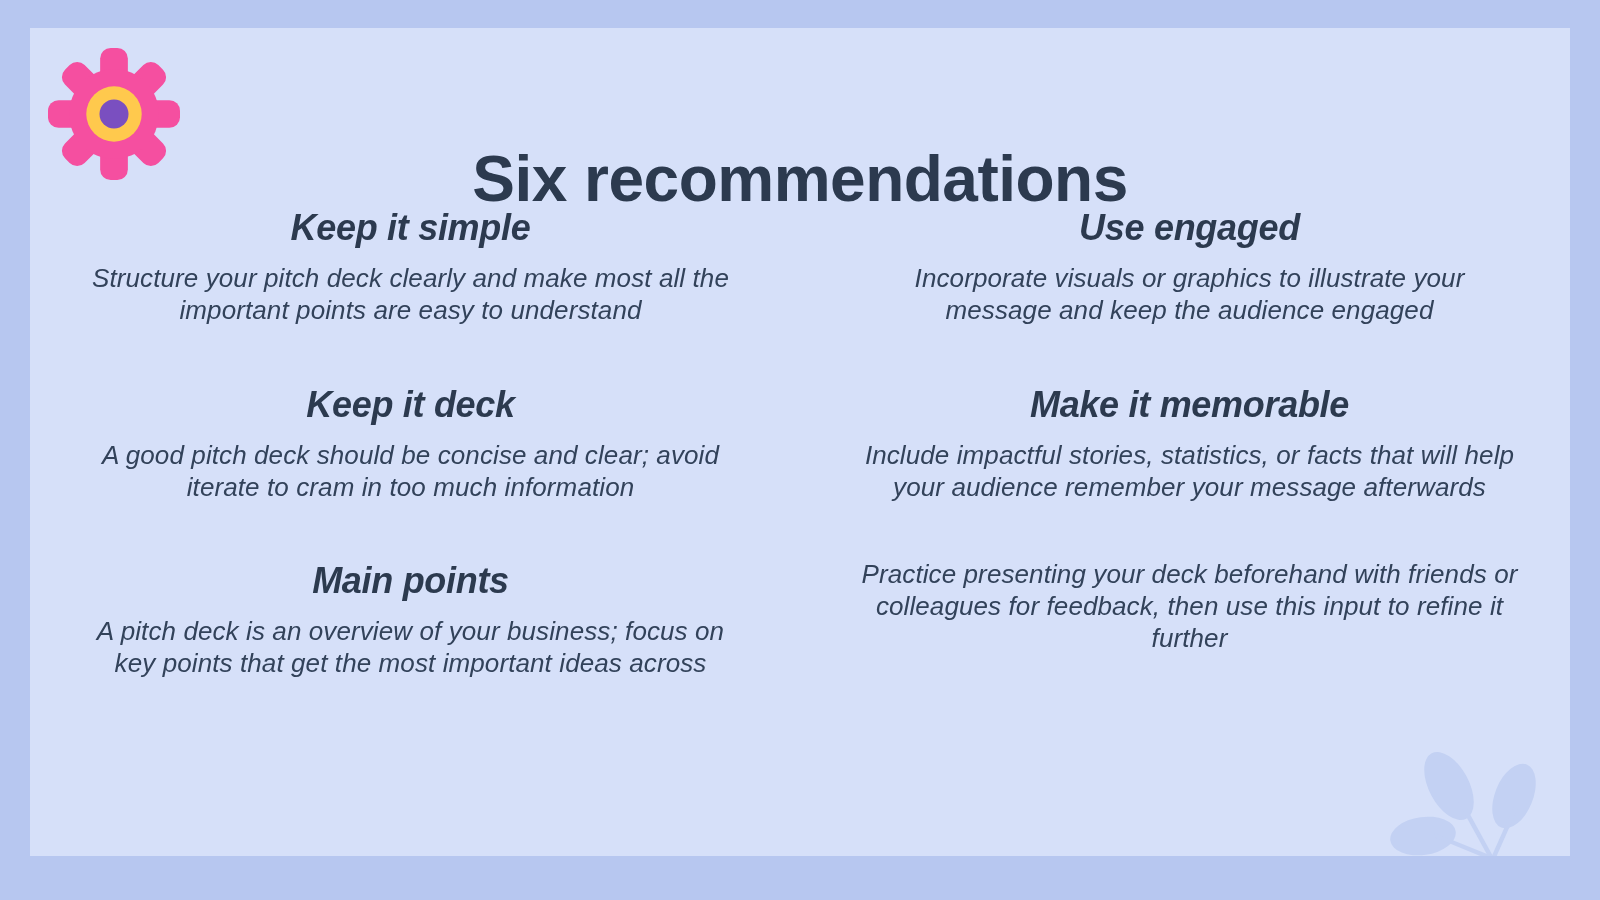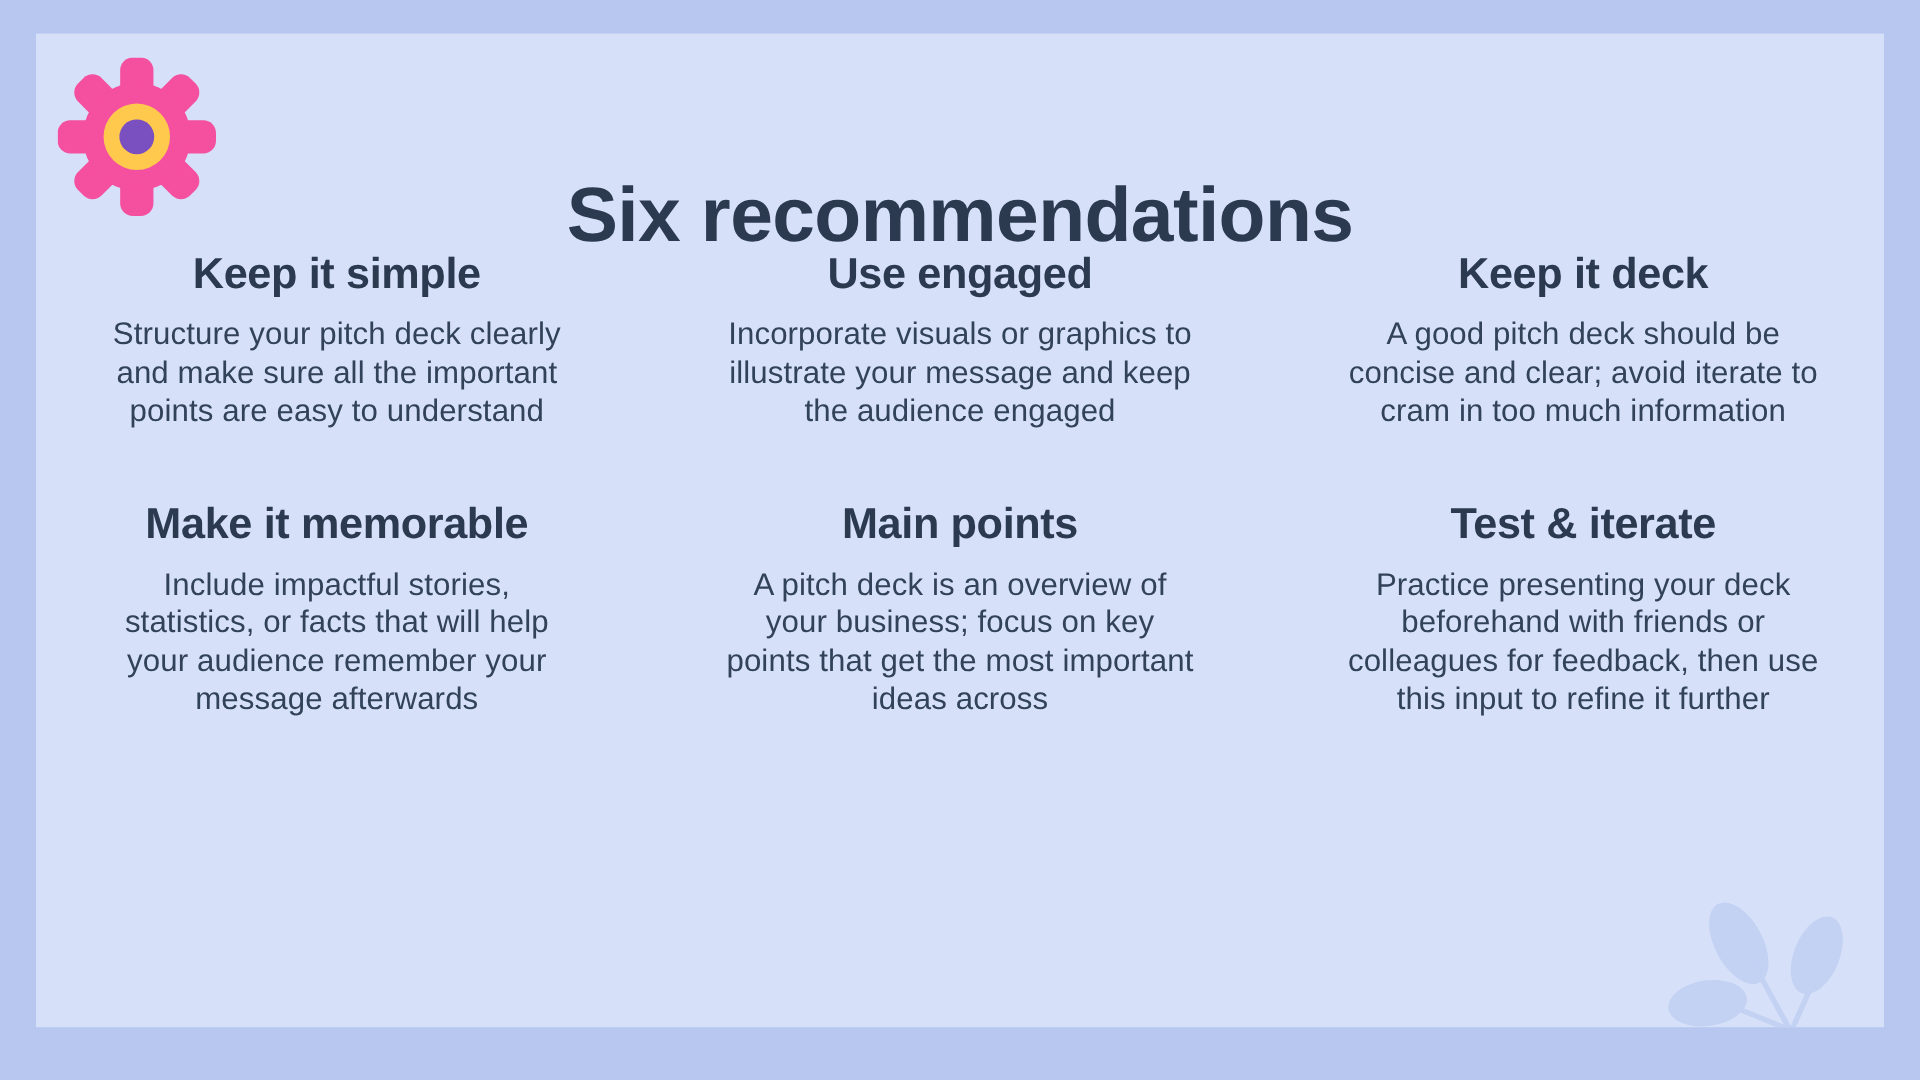--- a/index.html
+++ b/index.html
@@ -58,24 +58,25 @@
     line-height: 1.15;
   }
 
   
   .grid {
     position: absolute;
     left: 30px;
     top: 178px;
     width: 1480px;
     display: grid;
-    grid-template-columns: 1fr 1fr 1fr;
+    grid-template-columns: 1fr 1fr;
     grid-template-rows: auto auto auto;
     row-gap: 56px;
     column-gap: 78px;
+    font-style: italic;
   }
 
   .item {
     text-align: center;
     padding: 0 22px;
     box-sizing: border-box;
   }
 
   .item-title {
     font-size: 36px;
@@ -148,21 +149,21 @@
         </g>
       </svg>
     </div>
 
     <h1 class="title">Six recommendations</h1>
 
     <div class="grid">
 
       <div class="item">
         <h2 class="item-title">Keep it simple</h2>
-        <p class="item-body">Structure your pitch deck clearly and make sure all the important points are easy to understand</p>
+        <p class="item-body">Structure your pitch deck clearly and make most all the important points are easy to understand</p>
       </div>
 
       <div class="item">
         <h2 class="item-title">Use engaged</h2>
         <p class="item-body">Incorporate visuals or graphics to illustrate your message and keep the audience engaged</p>
       </div>
 
       <div class="item">
         <h2 class="item-title">Keep it deck</h2>
         <p class="item-body">A good pitch deck should be concise and clear; avoid iterate to cram in too much information</p>
@@ -172,21 +173,20 @@
         <h2 class="item-title">Make it memorable</h2>
         <p class="item-body">Include impactful stories, statistics, or facts that will help your audience remember your message afterwards</p>
       </div>
 
       <div class="item">
         <h2 class="item-title">Main points</h2>
         <p class="item-body">A pitch deck is an overview of your business; focus on key points that get the most important ideas across</p>
       </div>
 
       <div class="item">
-        <h2 class="item-title">Test &amp; iterate</h2>
         <p class="item-body">Practice presenting your deck beforehand with friends or colleagues for feedback, then use this input to refine it further</p>
       </div>
 
     </div>
 
     <div class="leaf-decor">
       <svg viewBox="0 0 190 140" xmlns="http://www.w3.org/2000/svg" aria-hidden="true">
         <g fill="#c3d1f3">
 
           <ellipse cx="63" cy="52" rx="20" ry="37" transform="rotate(-28 63 52)"></ellipse>

